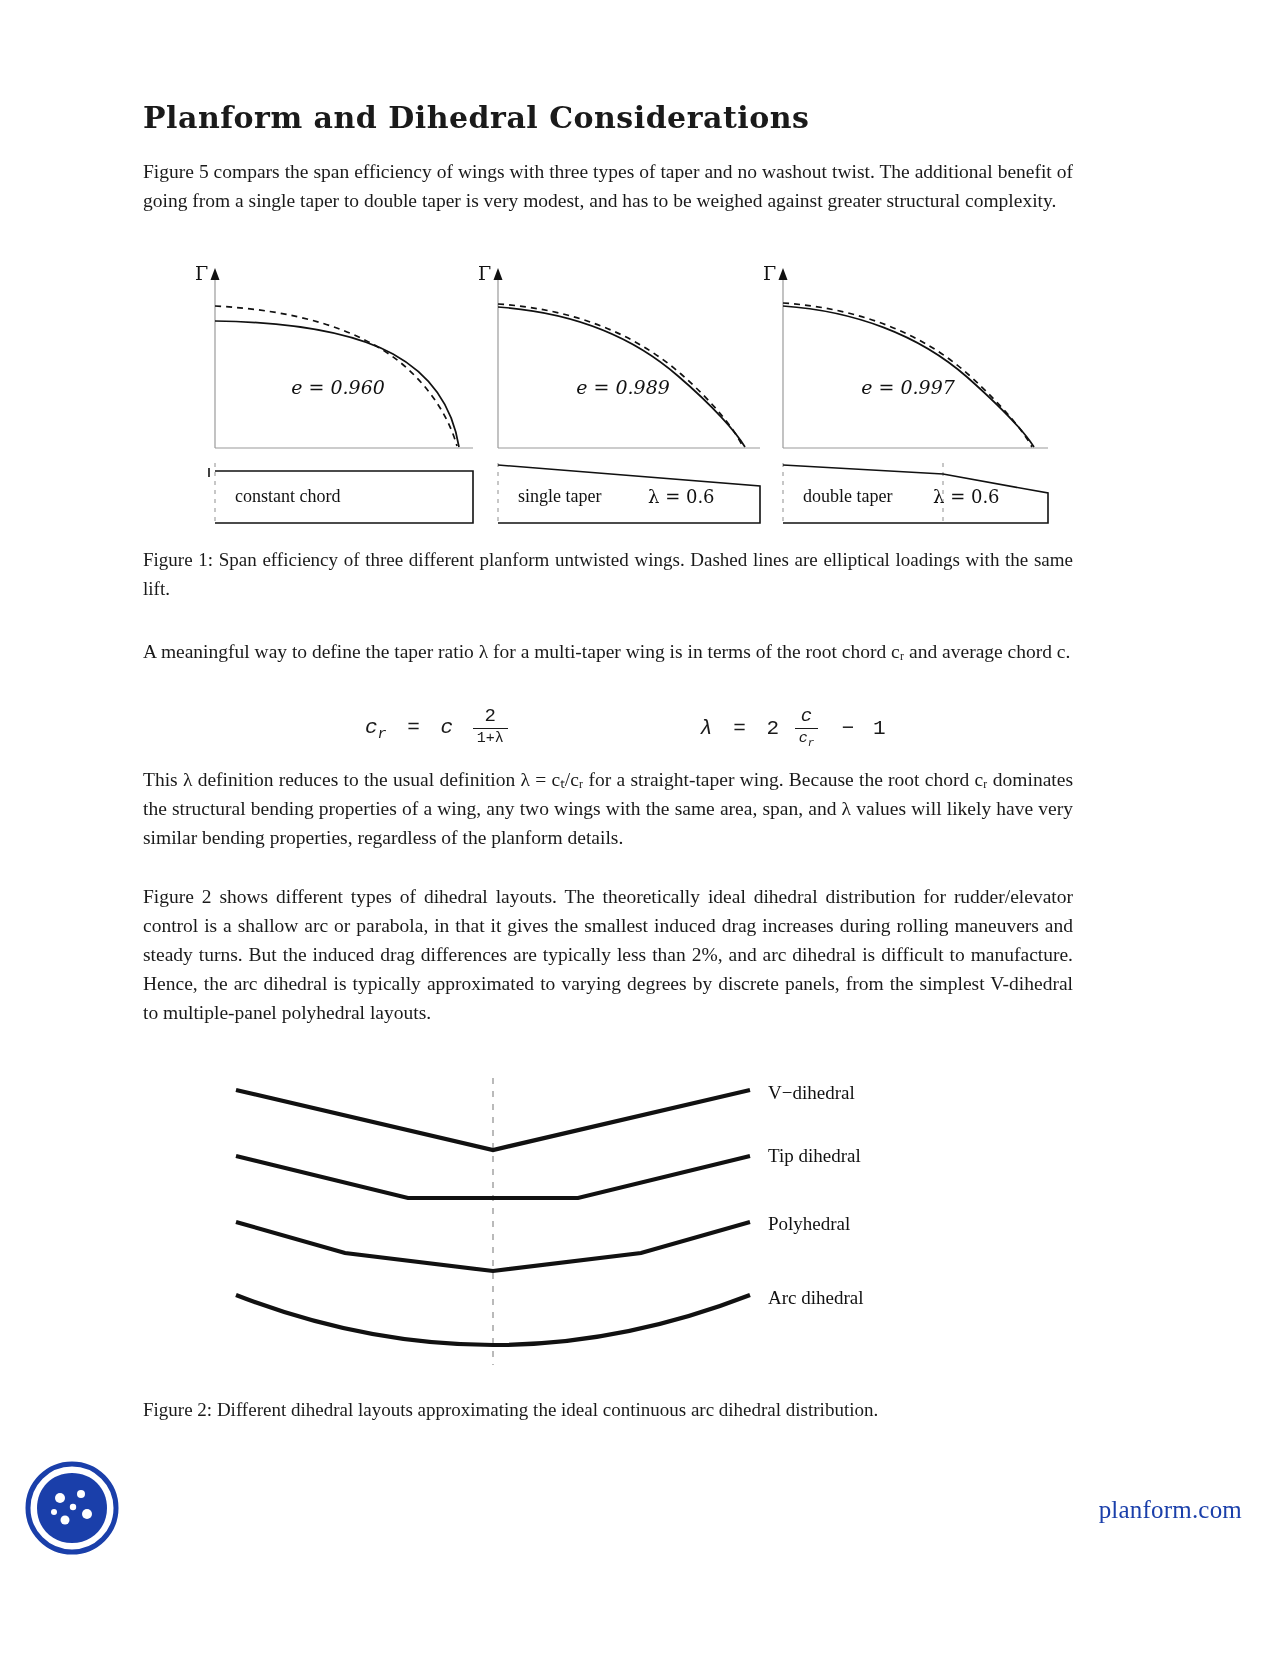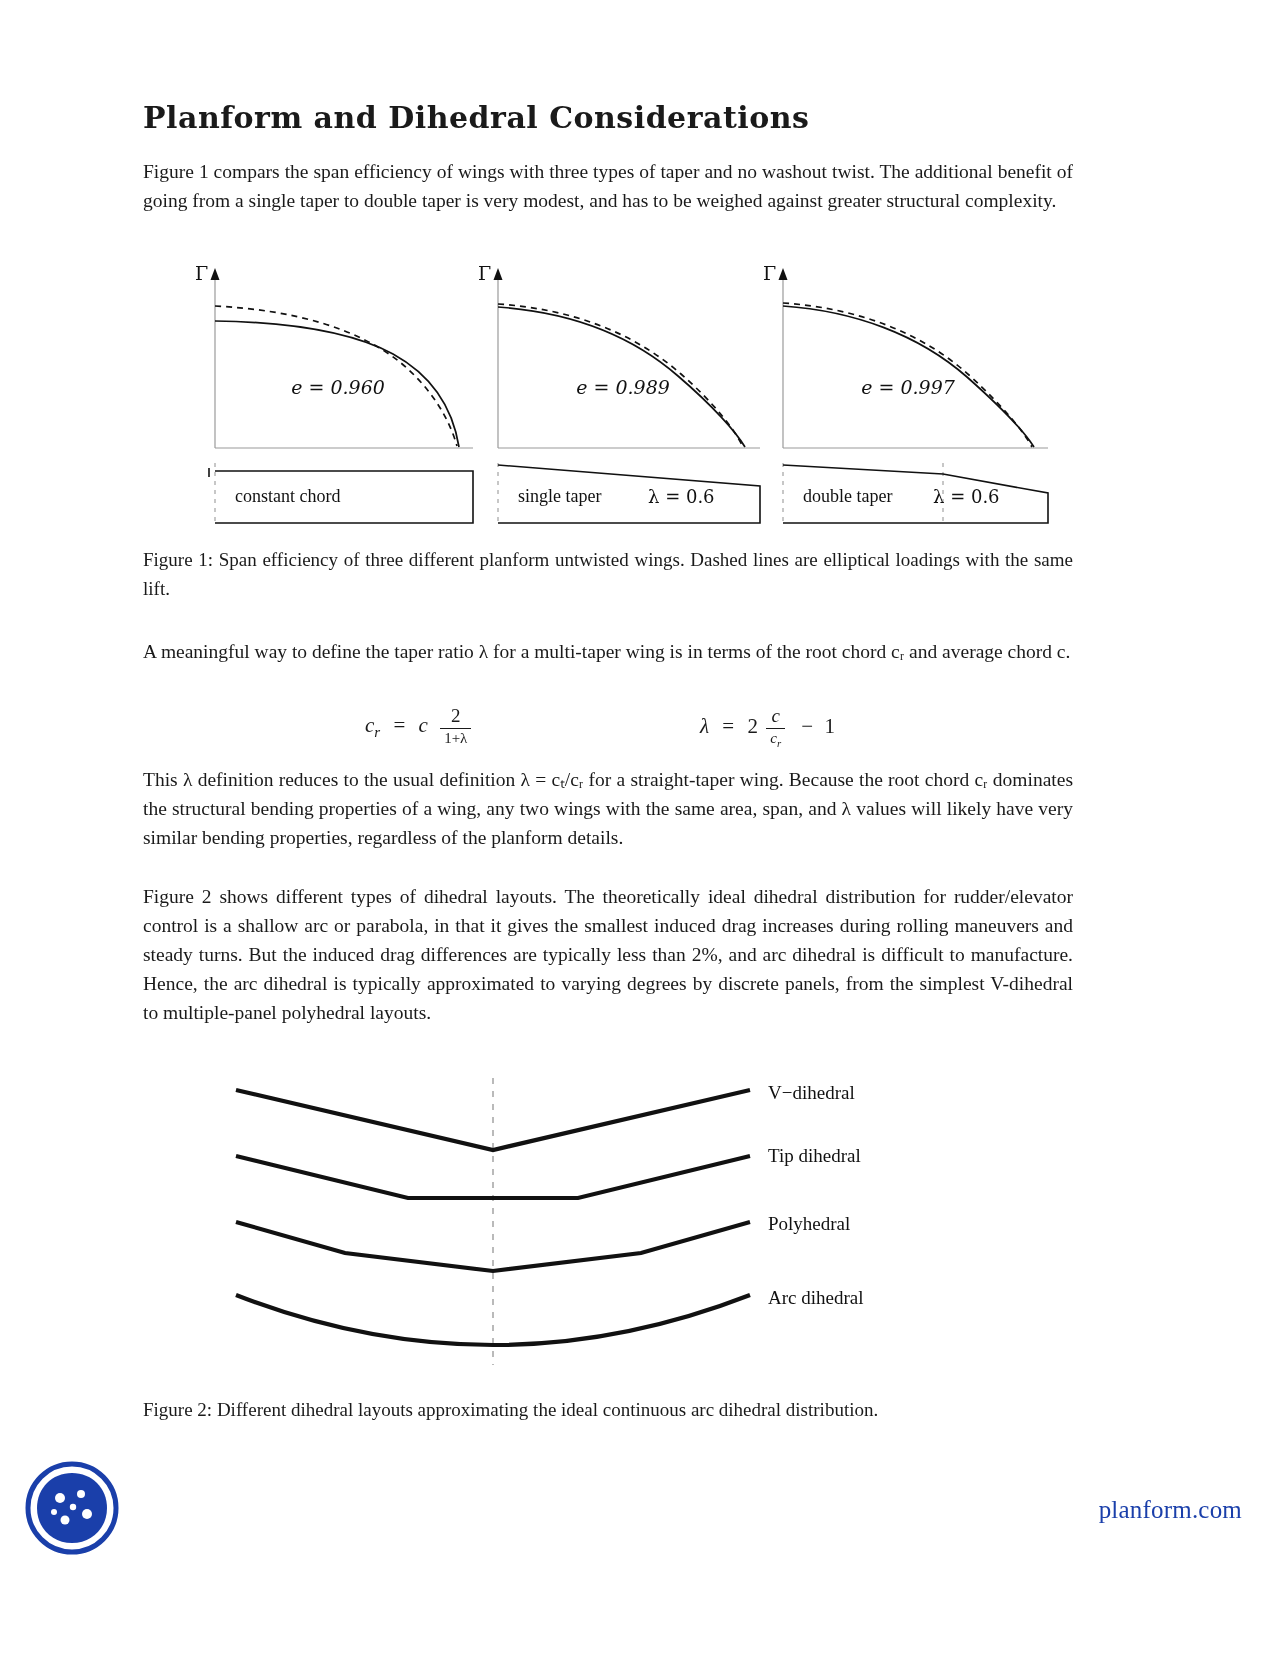--- a/index.html
+++ b/index.html
@@ -50,21 +50,21 @@
 
   .eqrow {
     position:absolute;
     left:143px;
     top:698px;
     width:930px;
     height:62px;
   }
   .eq {
     position:absolute;
-    font-family:Liberation Serif, serif;
+    font-family:Liberation Mono, monospace;
     font-size:21px;
     white-space:nowrap;
   }
   .eq .var { font-style:italic; }
   .frac {
     display:inline-block;
     vertical-align:middle;
     text-align:center;
     position:relative;
     top:-1px;
@@ -89,21 +89,21 @@
   }
   svg { display:block; }
 </style>
 </head>
 <body>
 
 <div class="page">
 
   <h1 class="doc-title">Planform  and  Dihedral  Considerations</h1>
 
-  <p class="para" style="left:143px; top:157px;">Figure 1 compars the span efficiency of wings with three types of taper and no washout twist. The additional benefit of going from a single taper to double taper is very modest, and has to be weighed against greater structural complexity.</p>
+  <p class="para" style="left:143px; top:157px;">Figure 5 compars the span efficiency of wings with three types of taper and no washout twist. The additional benefit of going from a single taper to double taper is very modest, and has to be weighed against greater structural complexity.</p>
 
   <div class="fig1">
     <svg width="930" height="275" viewBox="0 0 930 275">
 
       <g>
 
         <line x1="72" y1="18" x2="72" y2="190" stroke="#9a9a9a" stroke-width="1.2"></line>
         <polygon points="72,10 67.5,22 76.5,22" fill="#111"></polygon>
         <line x1="72" y1="190" x2="330" y2="190" stroke="#9a9a9a" stroke-width="1.2"></line>
         <text x="52" y="22" font-family="DejaVu Serif, serif" font-size="19" fill="#111">Γ</text>

